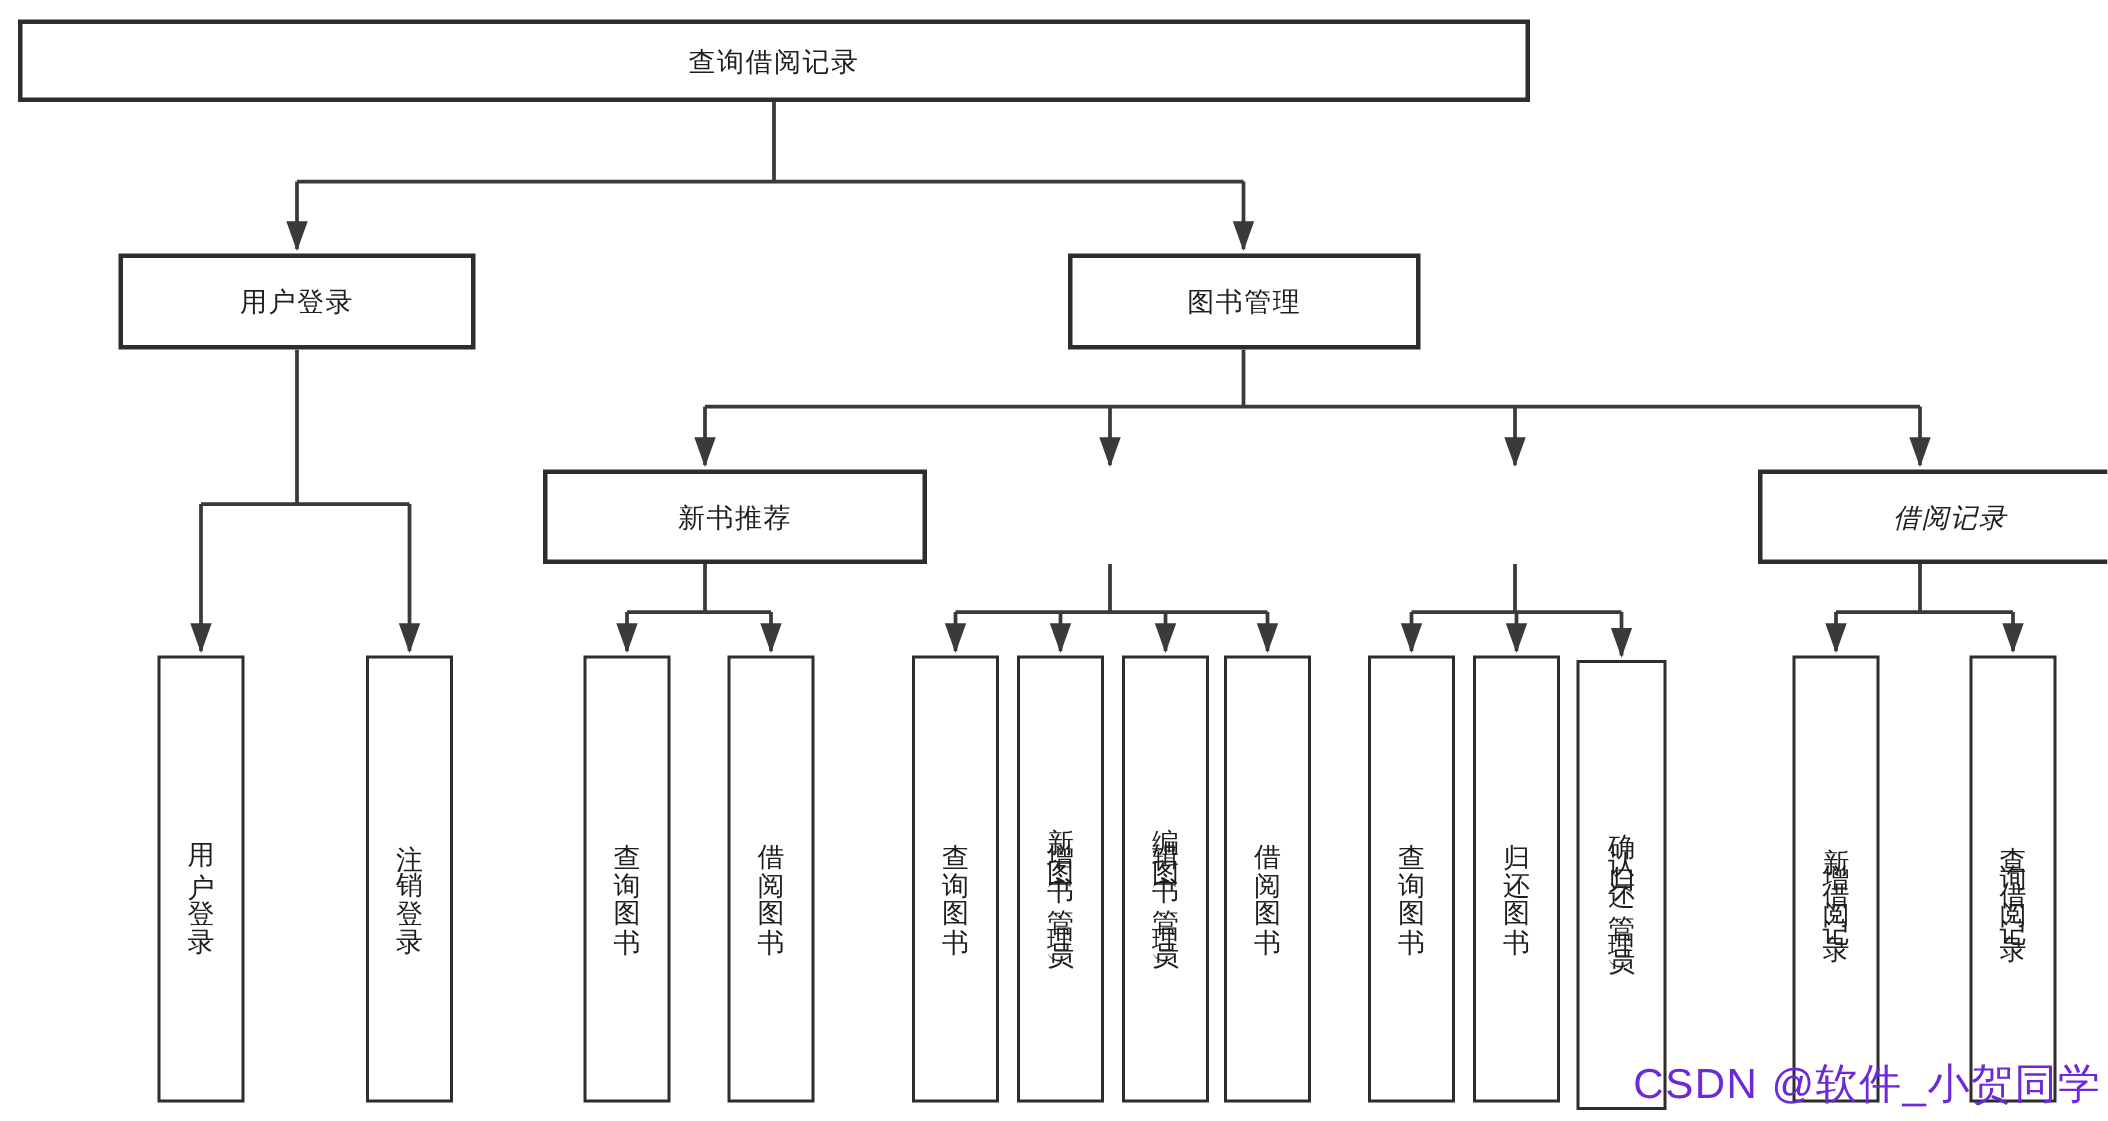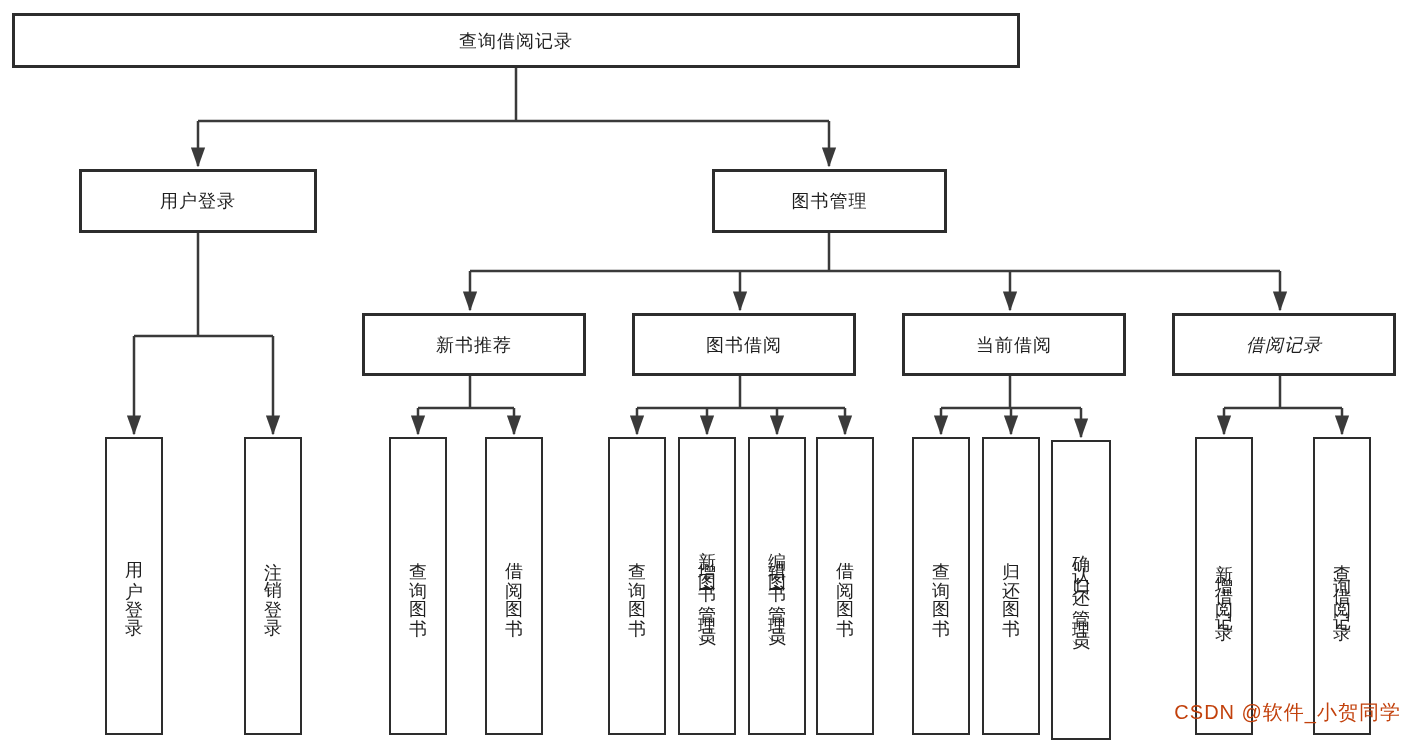--- a/index.html
+++ b/index.html
@@ -33,21 +33,21 @@
   }
   .hlabel {
     font-size: 18px;
     letter-spacing: 1px;
     white-space: nowrap;
   }
   .root  { left: 12px;  top: 13px;  width: 1008px; height: 55px; }
   .lvl2  { top: 169px; height: 64px; }
   .l2a   { left: 79px;  width: 238px; }
   .l2b   { left: 712px; width: 235px; font-family: Liberation Serif, serif; }
-  .lvl3  { top: 313px; height: 63px; width: 224px; }
+  .lvl3  { top: 313px; height: 63px; width: 256px; }
   .l3a   { left: 362px; }
   .l3b   { left: 632px; }
   .l3c   { left: 902px; }
   .l3d   { left: 1172px; font-style: italic; }
   .leaf {
     top: 437px;
     width: 58px;
     height: 298px;
     border-width: 2.5px;
   }
@@ -70,23 +70,23 @@
   .f7  { left: 748px; }
   .f8  { left: 816px; }
   .f9  { left: 912px; }
   .f10 { left: 982px; }
   .f11 { left: 1051px; top: 440px; width: 60px; height: 300px; }
   .f12 { left: 1195px; }
   .f13 { left: 1313px; }
   .watermark {
     position: absolute;
     right: 4px;
-    bottom: 21px;
-    font-size: 20px;
-    color: #c2410c;
+    bottom: 5px;
+    font-size: 28px;
+    color: #6d28d9;
     letter-spacing: 1px;
     white-space: nowrap;
   }
 </style>
 </head>
 <body>
 
 <div class="canvas">
 
   <svg class="connectors" width="1405" height="747" viewBox="0 0 1405 747">
@@ -139,26 +139,20 @@
   <div class="box lvl2 l2a">
     <span class="hlabel">用户登录</span>
   </div>
   <div class="box lvl2 l2b">
     <span class="hlabel">图书管理</span>
   </div>
 
   <div class="box lvl3 l3a">
     <span class="hlabel">新书推荐</span>
   </div>
-  <div class="box lvl3 l3b">
-    <span class="hlabel">图书借阅</span>
-  </div>
-  <div class="box lvl3 l3c">
-    <span class="hlabel">当前借阅</span>
-  </div>
   <div class="box lvl3 l3d">
     <span class="hlabel">借阅记录</span>
   </div>
 
   <div class="box leaf f1">
     <span class="vtext sp-wide">用户登录</span>
   </div>
   <div class="box leaf f2">
     <span class="vtext sp-wide">注销登录</span>
   </div>

